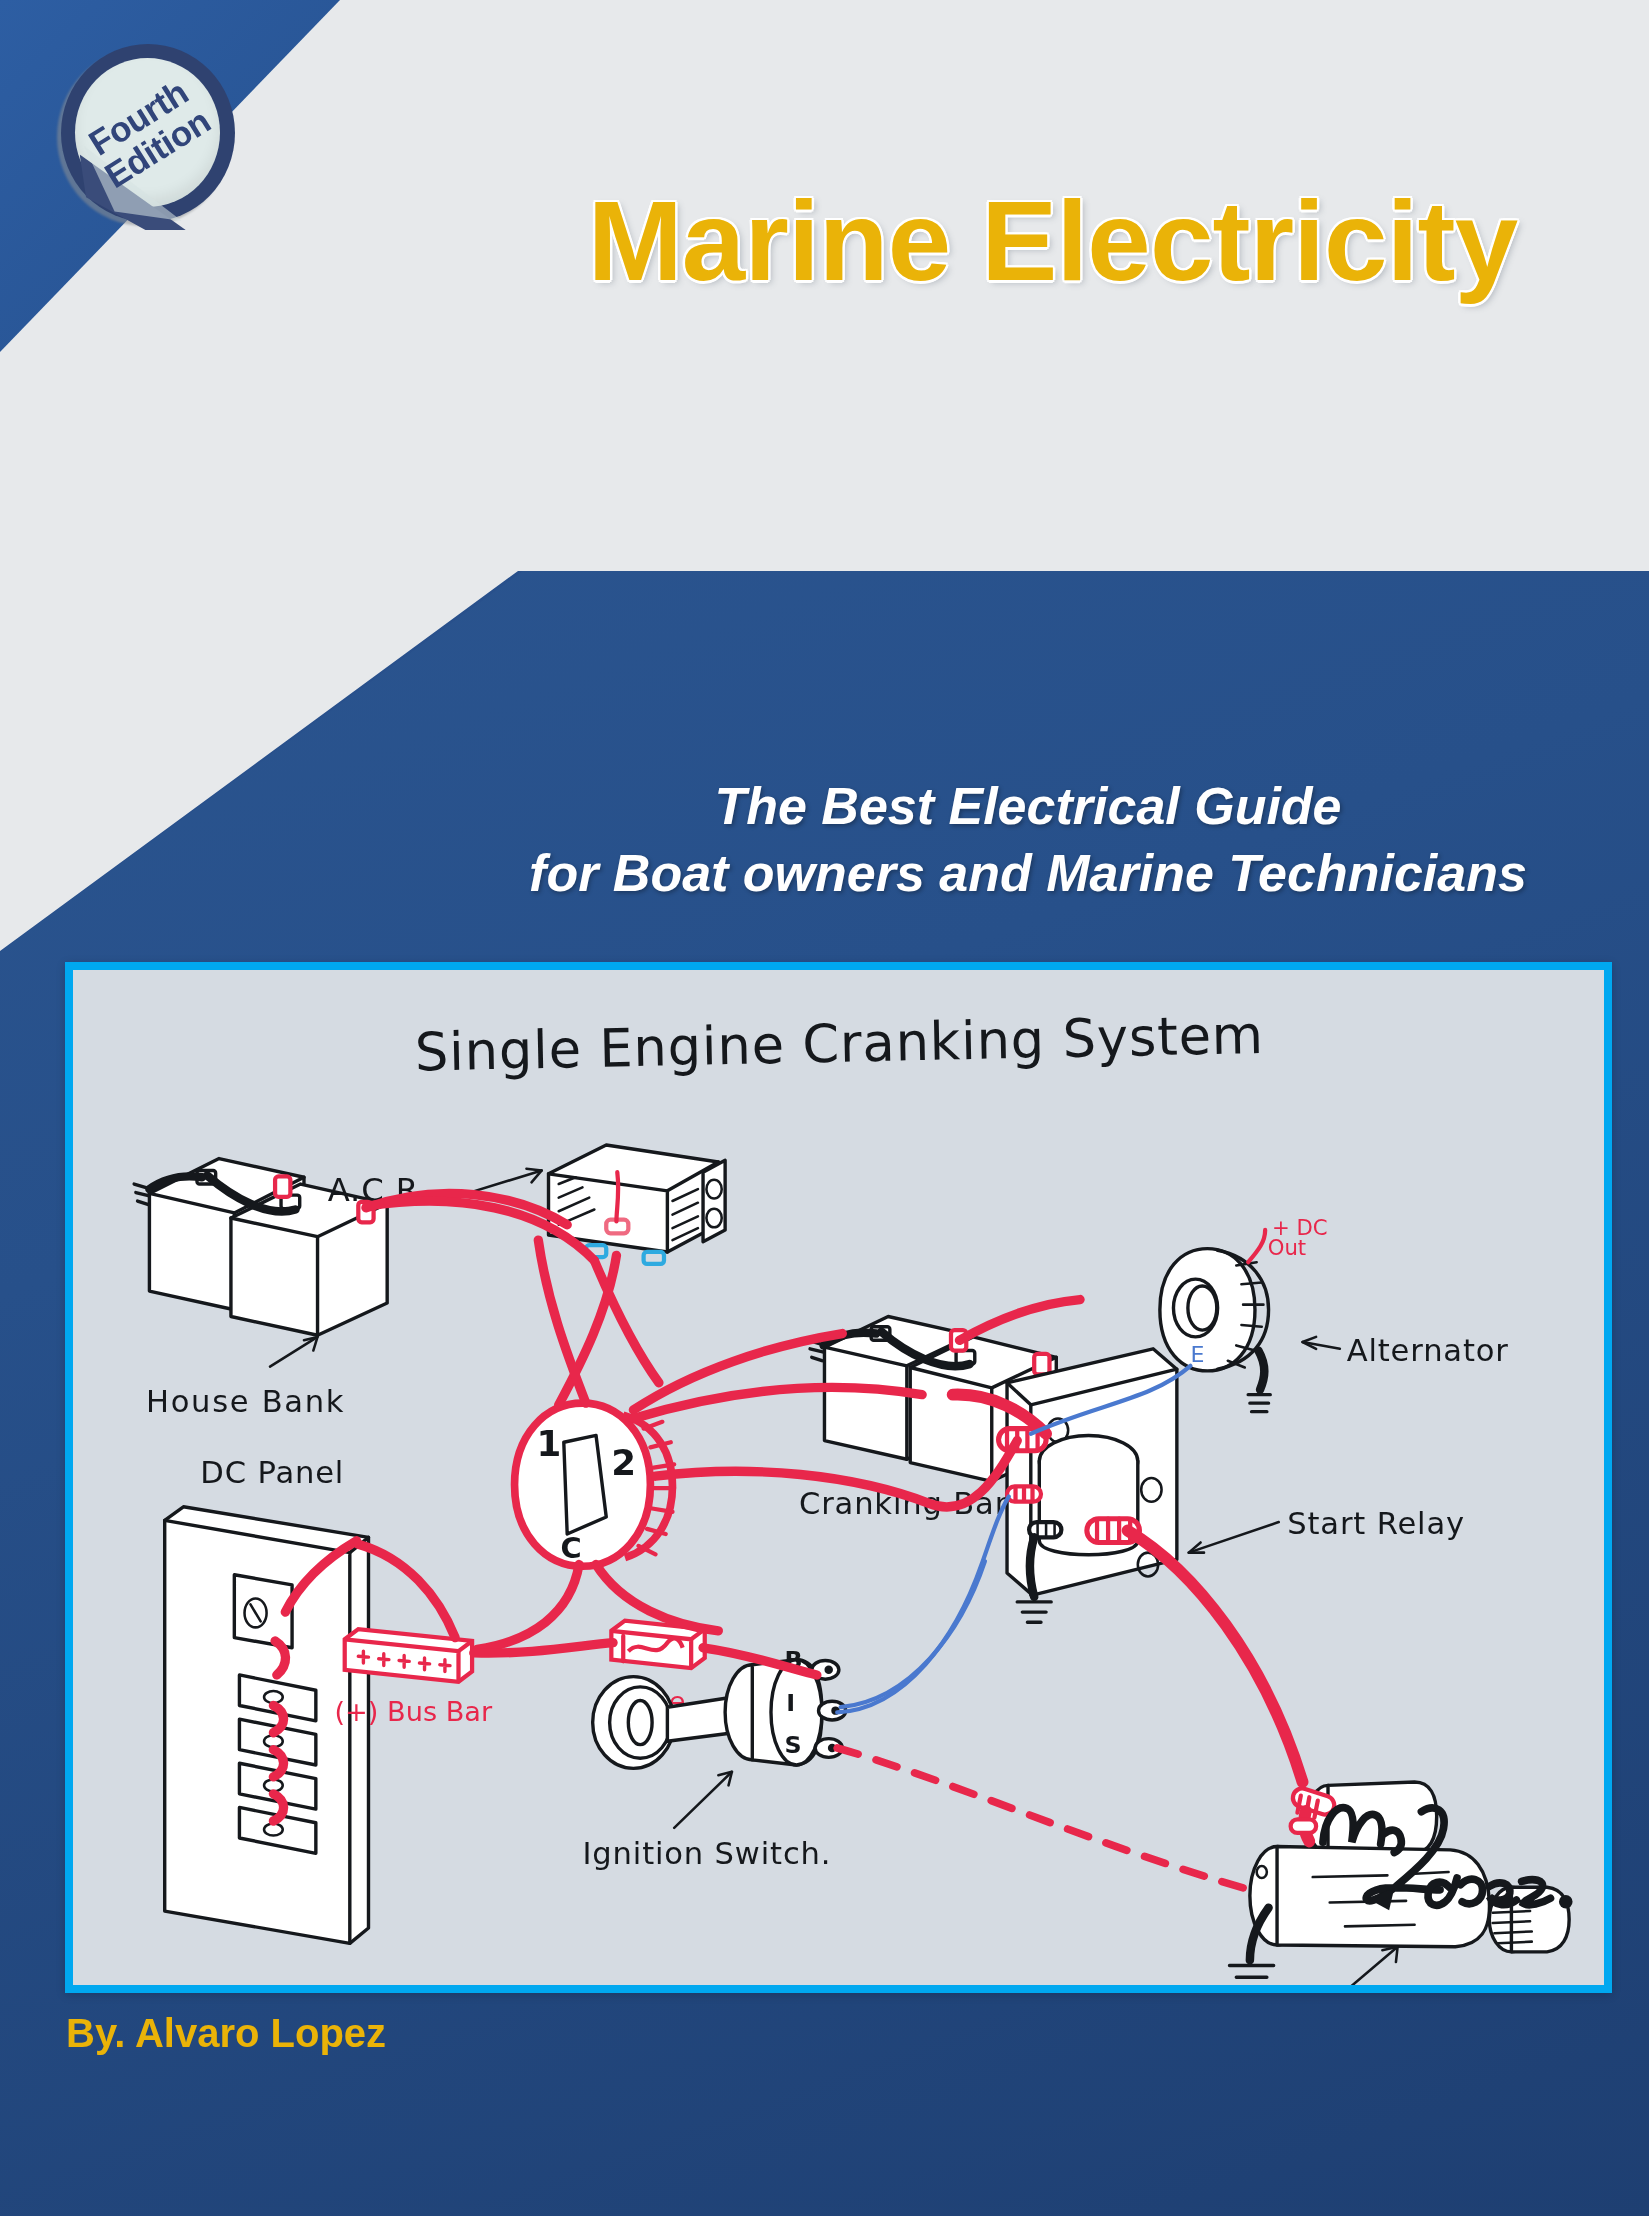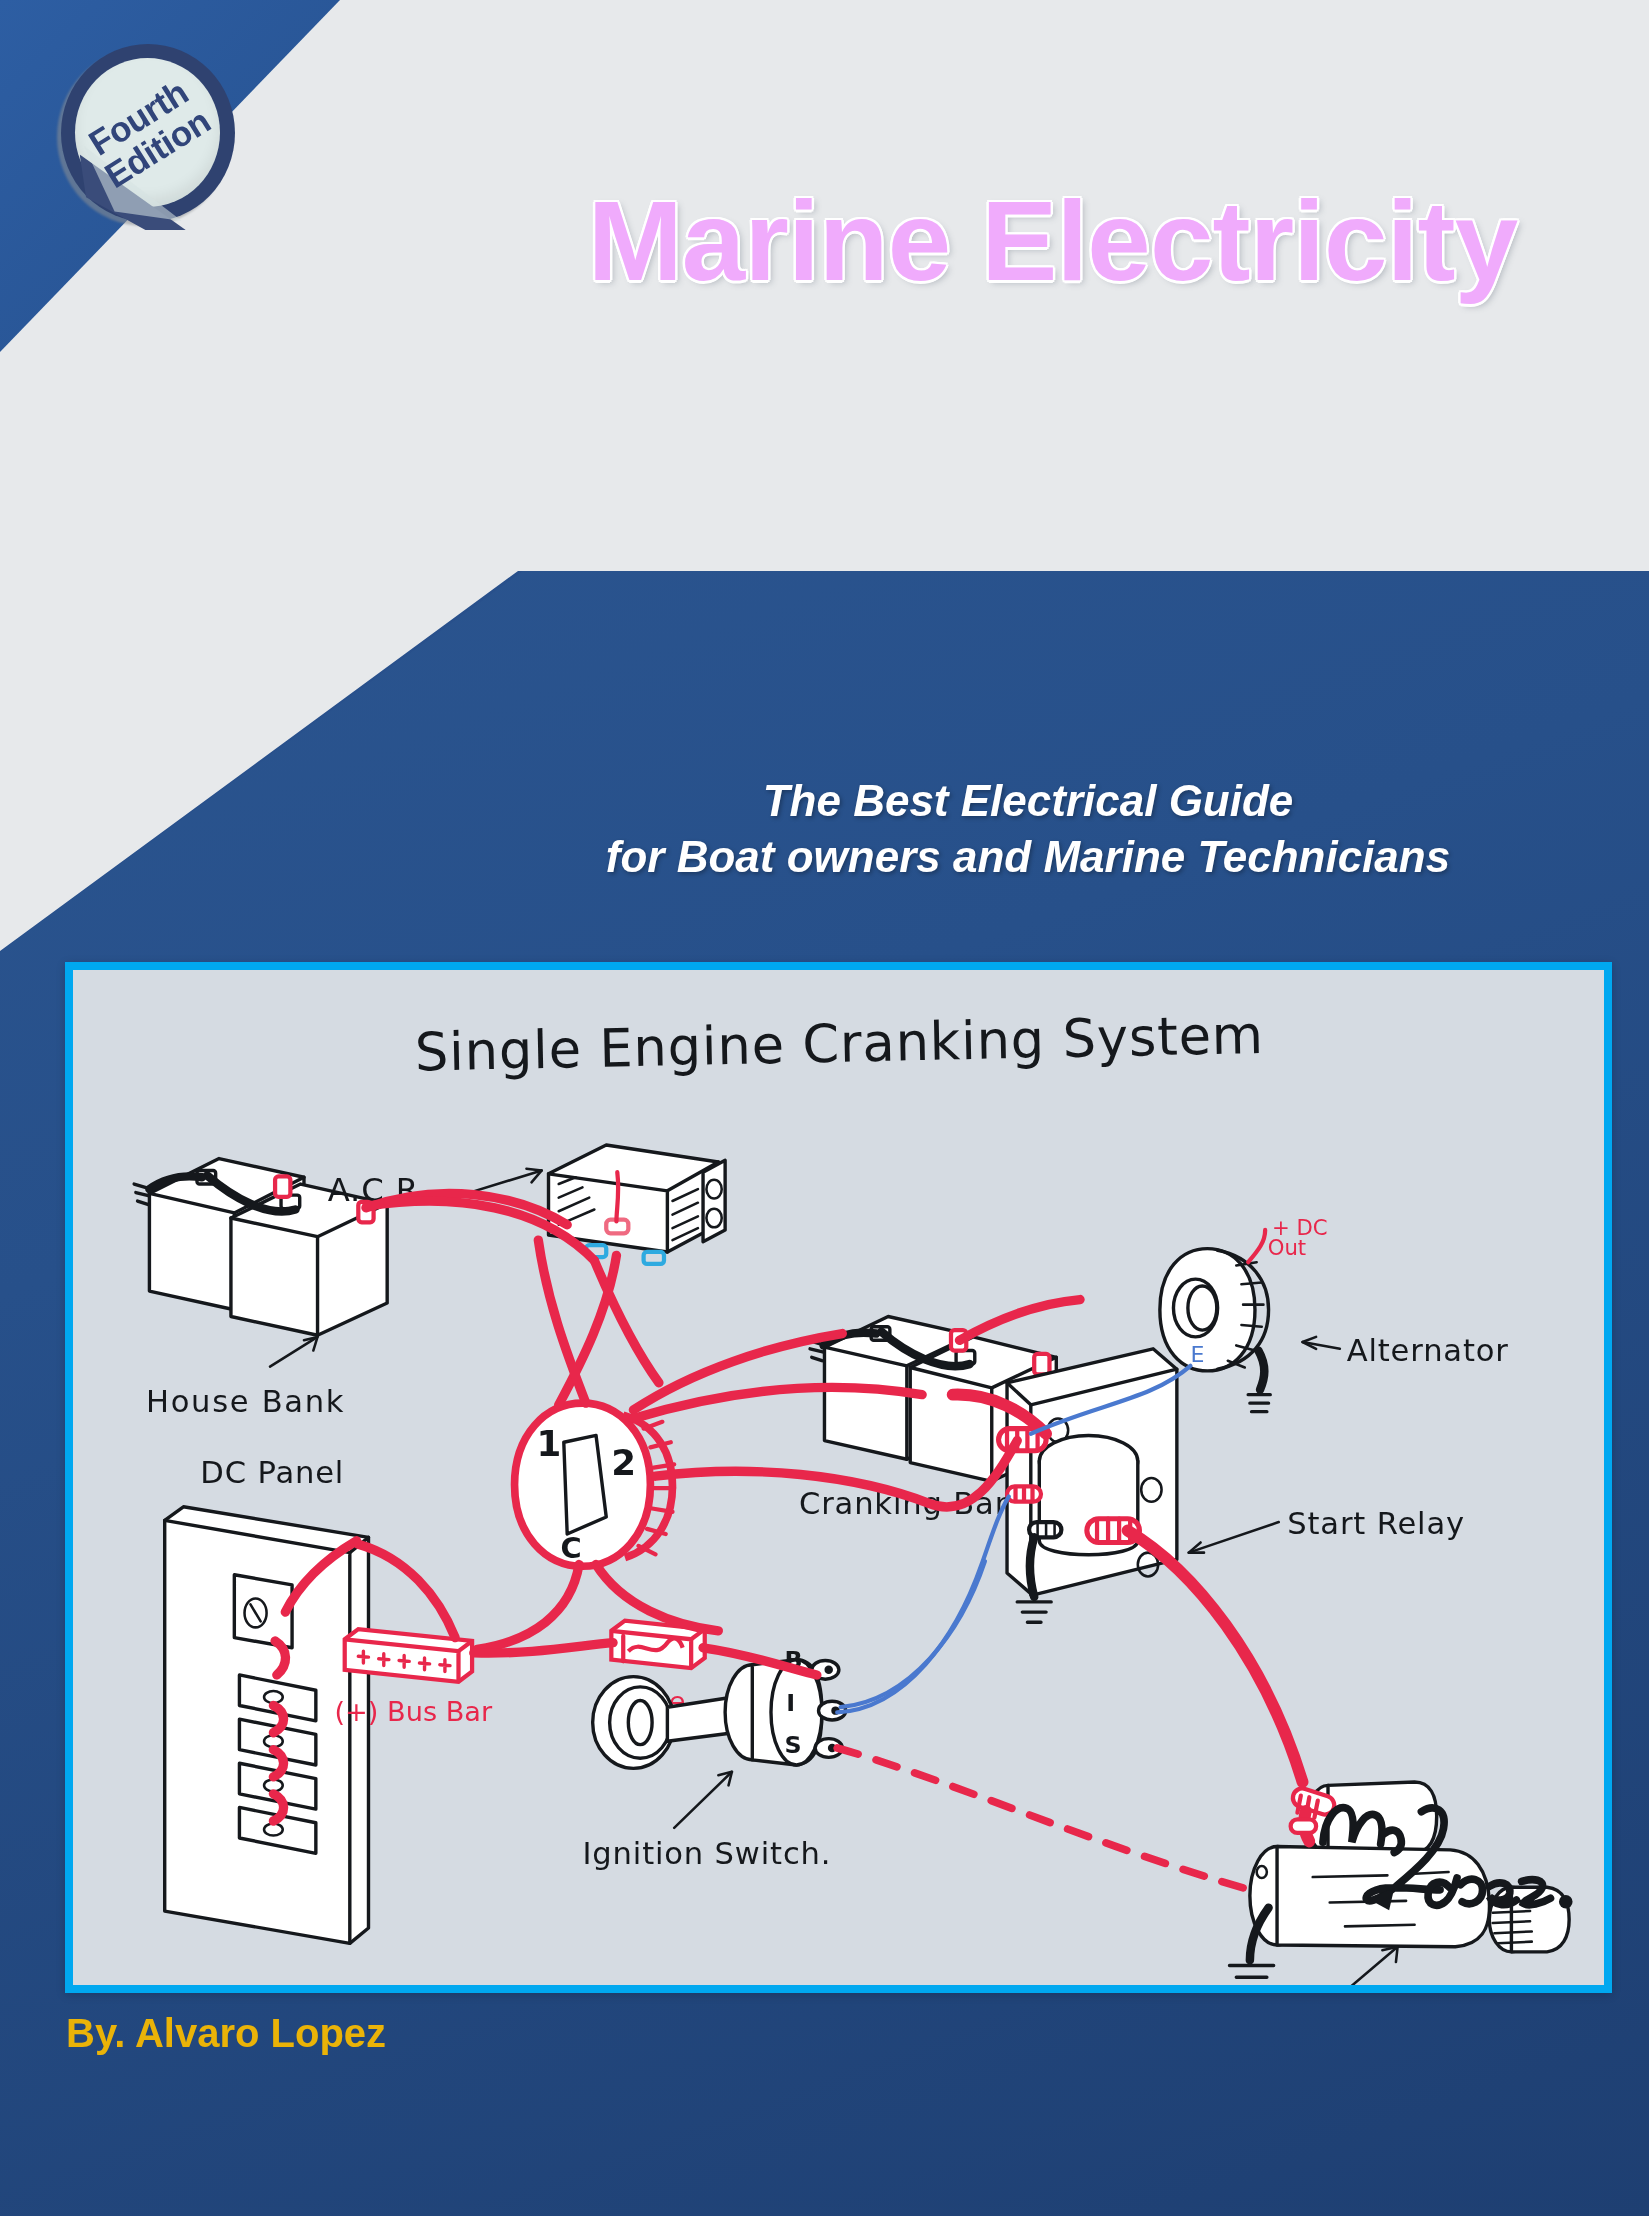--- a/index.html
+++ b/index.html
@@ -90,41 +90,41 @@
     letter-spacing:-0.4px;
     font-family:"Liberation Sans",sans-serif;
   }
   .sticker .txt span{display:block;}
 
   
   .title{
     position:absolute;left:526px;top:183px;width:1053px;
     text-align:center;
     font-size:114px;line-height:1.02;font-weight:bold;
-    color:#f0abfc;
+    color:#eab308;
     letter-spacing:-0.8px;
     text-shadow:
       2.5px 0 0 #fff, -2.5px 0 0 #fff, 0 2.5px 0 #fff, 0 -2.5px 0 #fff,
       1.7px 1.7px 0 #fff, -1.7px 1.7px 0 #fff, 1.7px -1.7px 0 #fff, -1.7px -1.7px 0 #fff,
       3.4px 3.4px 6px rgba(90,100,115,.35);
   }
   .title .l2{display:block;}
 
   
   .aow{
     position:absolute;left:526px;top:594px;width:1053px;
     text-align:center;
     font-size:88px;font-weight:bold;font-style:italic;
     color:#ffffff;letter-spacing:-0.8px;
     text-shadow:2.5px 2.5px 5.1px rgba(0,0,0,.30);
   }
   .sub{
     position:absolute;left:476px;top:773px;width:1104px;
     text-align:center;
-    font-size:44px;line-height:1.28;font-weight:bold;font-style:italic;
+    font-size:52px;line-height:1.28;font-weight:bold;font-style:italic;
     color:#ffffff;
     text-shadow:1.7px 1.7px 4.2px rgba(0,0,0,.30);
   }
   .sub span{display:block;}
 
   
   .frame{
     position:absolute;left:65px;top:962px;width:1547px;height:1031px;
     background:#00a8f0;
     padding:7.6px;

